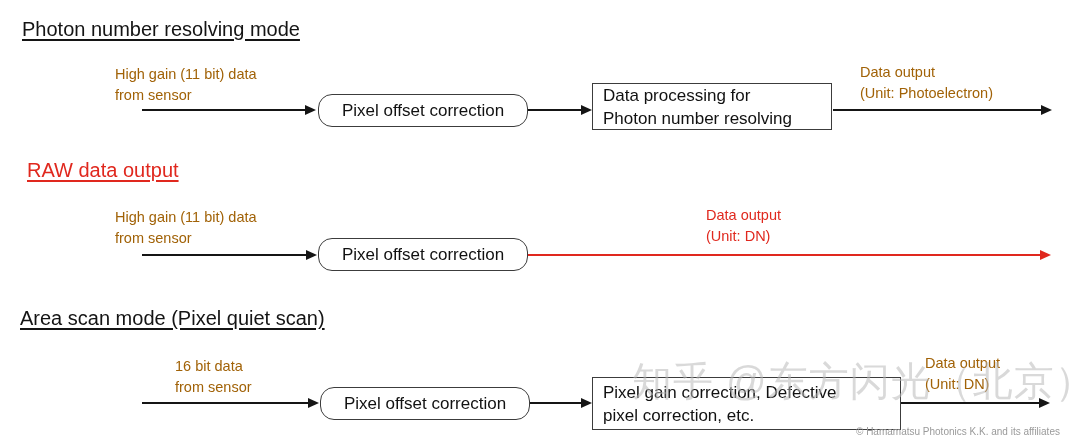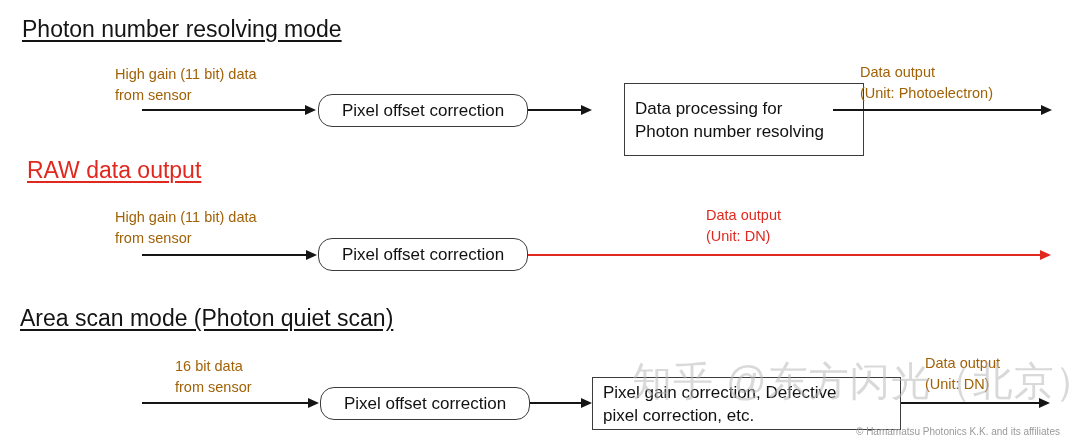--- a/index.html
+++ b/index.html
@@ -8,21 +8,21 @@
     background:#ffffff;
     position:relative;
     overflow:hidden;
     font-family:"Liberation Sans", sans-serif;
     color:#1d1d1d;
   }
   .canvas { position:absolute; inset:0; }
 
   .heading {
     position:absolute;
-    font-size:23px;
+    font-size:20px;
     line-height:24px;
     text-decoration:underline;
     text-underline-offset:3px;
     color:#141414;
     white-space:nowrap;
     text-align:center;
   }
   .heading.red { color:var(--red); }
 
   .lbl {
@@ -97,21 +97,21 @@
 
   <div class="lbl" style="left:115px; top:64px;">High gain (11 bit) data
 from sensor</div>
 
   <div class="arrow" style="left:142px; top:109px; width:163px;"></div>
 
   <div class="box center" style="left:318px; top:94px; width:210px; height:33px;">Pixel offset correction</div>
 
   <div class="arrow" style="left:528px; top:109px; width:53px;"></div>
 
-  <div class="box padded" style="left:592px; top:83px; width:240px; height:73px;margin-left:32px;">Data processing for
+  <div class="box padded" style="left:592px; top:83px; width:240px; height:47px;">Data processing for
 Photon number resolving</div>
 
   <div class="arrow" style="left:833px; top:109px; width:208px;"></div>
 
   <div class="lbl" style="left:860px; top:62px;">Data output
 (Unit: Photoelectron)</div>
 
   <div class="heading red" style="left:27px; top:158px;">RAW data output</div>
 
   <div class="lbl" style="left:115px; top:207px;">High gain (11 bit) data
@@ -119,21 +119,21 @@
 
   <div class="arrow" style="left:142px; top:254px; width:164px;"></div>
 
   <div class="box center" style="left:318px; top:238px; width:210px; height:33px;">Pixel offset correction</div>
 
   <div class="arrow red" style="left:528px; top:254px; width:512px;"></div>
 
   <div class="lbl red" style="left:706px; top:205px;">Data output
 (Unit: DN)</div>
 
-  <div class="heading" style="left:20px; top:306px;">Area scan mode (Photon quiet scan)</div>
+  <div class="heading" style="left:20px; top:306px;">Area scan mode (Pixel quiet scan)</div>
 
   <div class="lbl" style="left:175px; top:356px;">16 bit data
 from sensor</div>
 
   <div class="arrow" style="left:142px; top:402px; width:166px;"></div>
 
   <div class="box center" style="left:320px; top:387px; width:210px; height:33px;">Pixel offset correction</div>
 
   <div class="arrow" style="left:530px; top:402px; width:51px;"></div>
 

